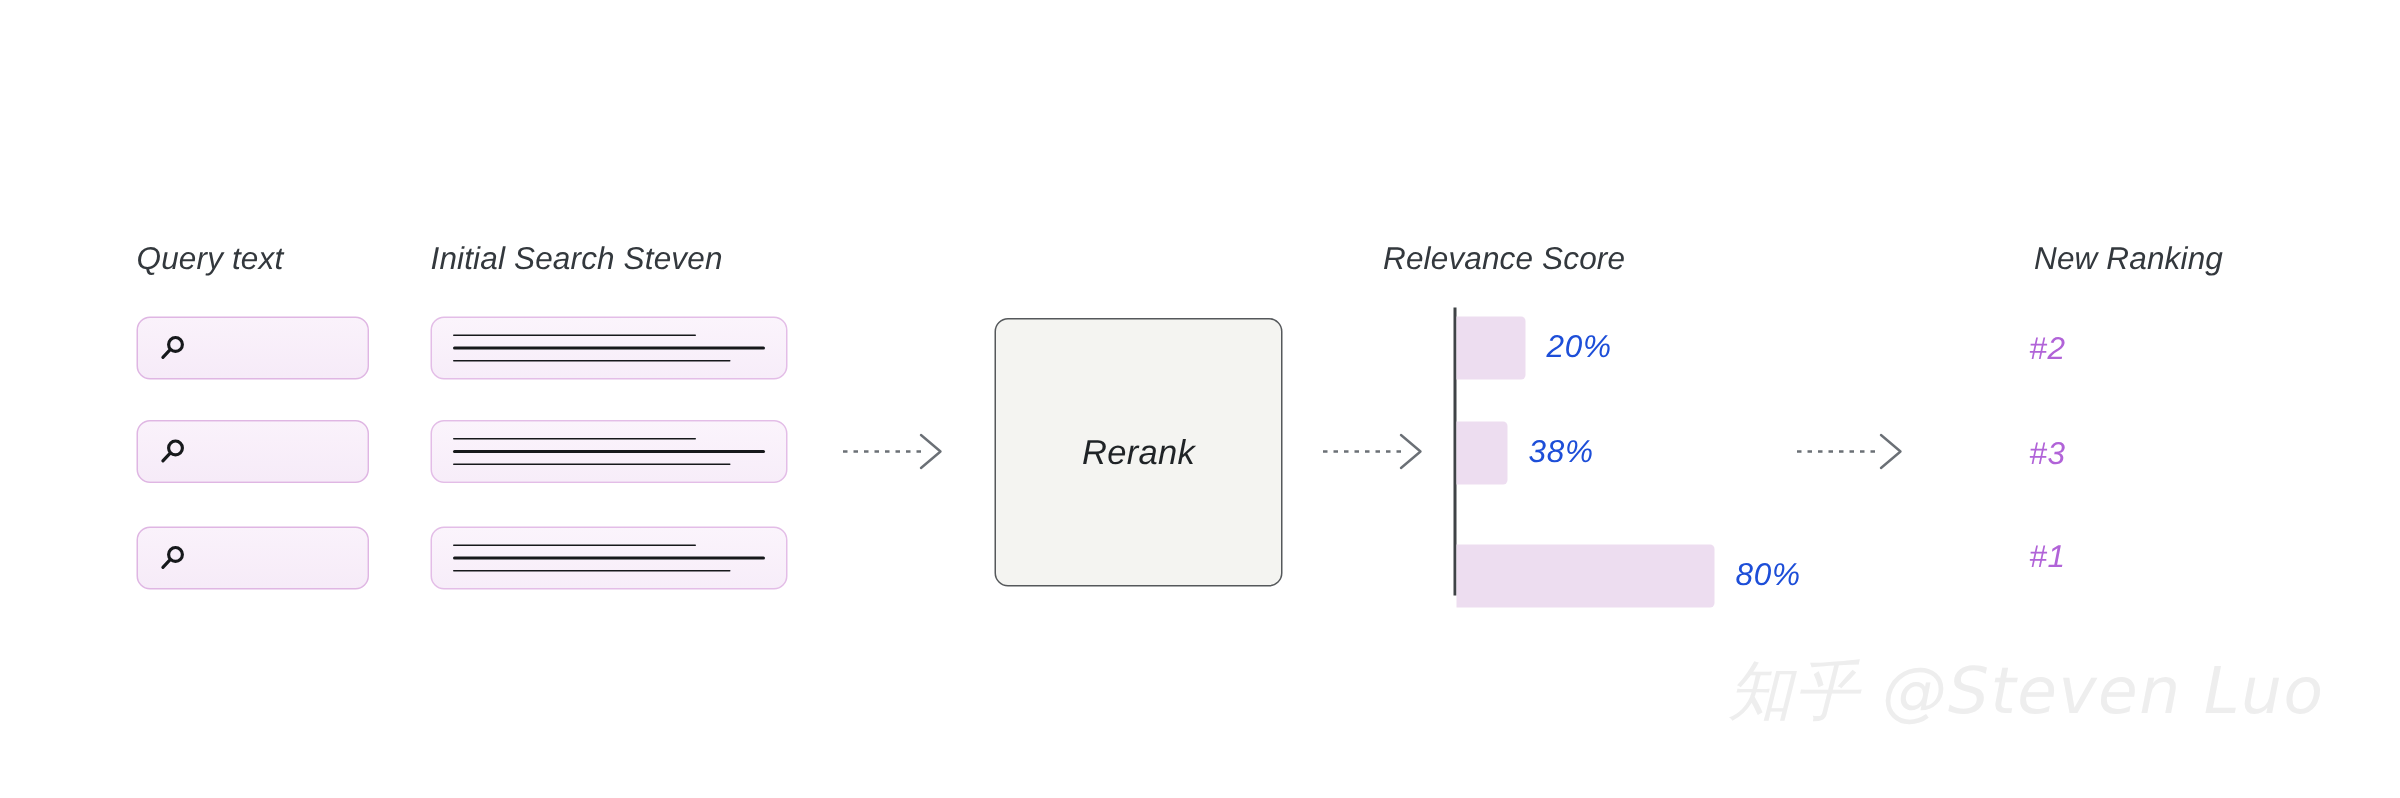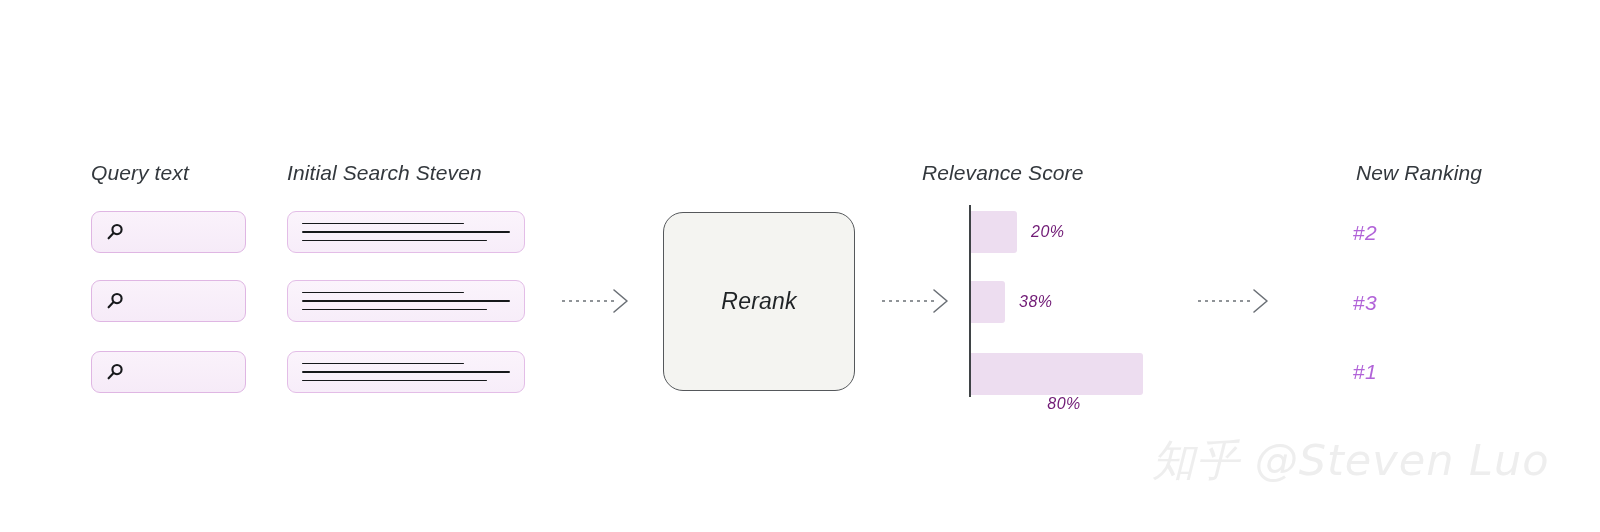--- a/index.html
+++ b/index.html
@@ -80,52 +80,52 @@
 
   
   #rerank-box {
     position: absolute;
     left: 663px;
     top: 212px;
     width: 192px;
     height: 179px;
     background: #f4f4f1;
     border: 1.6px solid #55585b;
-    border-radius: 20px;
+    border-radius: 9px;
     display: flex;
     align-items: center;
     justify-content: center;
   }
   #rerank-label {
     font-size: 23px;
     color: #1f2326;
     letter-spacing: 0.2px;
   }
 
   
   #chart { position: absolute; left: 969px; top: 205px; width: 230px; height: 192px; }
   #chart-axis {
     position: absolute; left: 0; top: 0;
     width: 1.8px; height: 192px;
     background: #3f4346;
   }
   .bar-row { position: absolute; left: 2px; display: flex; align-items: center; }
   .bar-row.b0 { top: 6px; }
   .bar-row.b1 { top: 76px; }
-  .bar-row.b2 { top: 148px; flex-direction: column; }
+  .bar-row.b2 { top: 158px; }
 
   .bar {
     height: 42px;
     background: #edddf0;
     border-radius: 0 3px 3px 0;
   }
   .bar-value {
     margin-left: 14px;
-    font-size: 16px;
-    color: #701a75;
+    font-size: 21px;
+    color: #1d4ed8;
     letter-spacing: 0.5px;
     white-space: nowrap;
   }
 
   
   .rank-label {
     position: absolute;
     left: 1345px;
     width: 40px;
     text-align: center;

